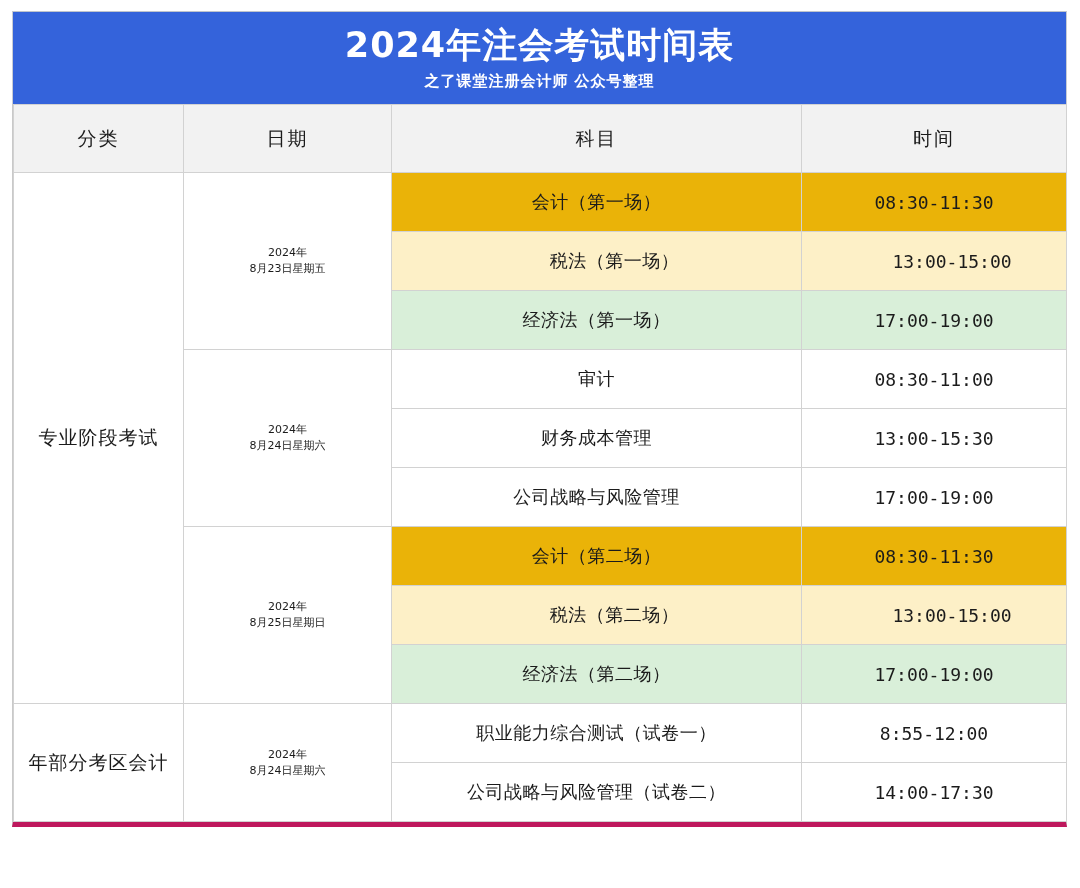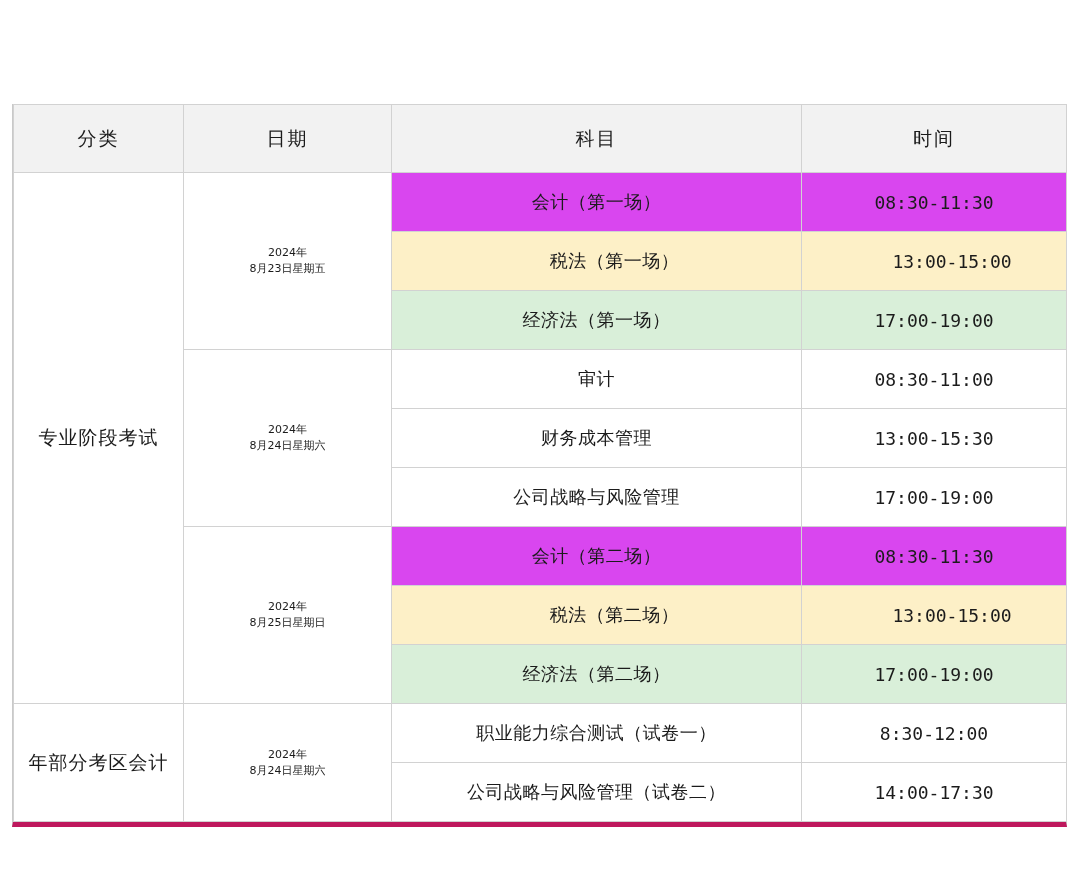--- a/index.html
+++ b/index.html
@@ -114,21 +114,21 @@
     font-size: 18px;
     letter-spacing: 0.5px;
   }
   td.time {
     font-size: 18px;
     font-family: "DejaVu Sans Mono", "Liberation Mono", monospace;
     letter-spacing: 0px;
   }
 
   
-  tr.tint-blue   td.subject, tr.tint-blue   td.time   { background: #d946ef; }
+  tr.tint-blue   td.subject, tr.tint-blue   td.time   { background: #eab308; }
   tr.tint-yellow td.subject, tr.tint-yellow td.time   { background: #fdf0c7; padding-left: 36px; }
   tr.tint-green  td.subject, tr.tint-green  td.time   { background: #d9efd9; }
   tr.tint-none   td.subject, tr.tint-none   td.time   { background: #ffffff; }
 
   
   .note {
     position: absolute;
     left: 12px;
     top: 818px;
     width: 1055px;
@@ -150,20 +150,24 @@
     padding: 0 6px 0 8px;
     letter-spacing: 0px;
     text-align: left;
   }
 </style>
 </head>
 <body>
 
 <div id="page">
 
+  <div class="banner">
+    <div class="banner-title">2024年注会考试时间表</div>
+    <div class="banner-subtitle">之了课堂注册会计师 公众号整理</div>
+  </div>
 
   <div class="sheet">
     <table class="grid">
       <colgroup>
         <col class="col-cat">
         <col class="col-date">
         <col class="col-subj">
         <col class="col-time">
       </colgroup>
       <thead>
@@ -234,21 +238,21 @@
           <td class="time">17:00-19:00</td>
         </tr>
 
         <tr class="tint-none">
           <td class="cat" rowspan="2">年部分考区会计</td>
           <td class="date" rowspan="2">
             <div>2024年</div>
             <div>8月24日星期六</div>
           </td>
           <td class="subject">职业能力综合测试（试卷一）</td>
-          <td class="time">8:30-12:00</td>
+          <td class="time">8:55-12:00</td>
         </tr>
 
         <tr class="tint-none">
           <td class="subject">公司战略与风险管理（试卷二）</td>
           <td class="time">14:00-17:30</td>
         </tr>
 
       </tbody>
     </table>
   </div>

